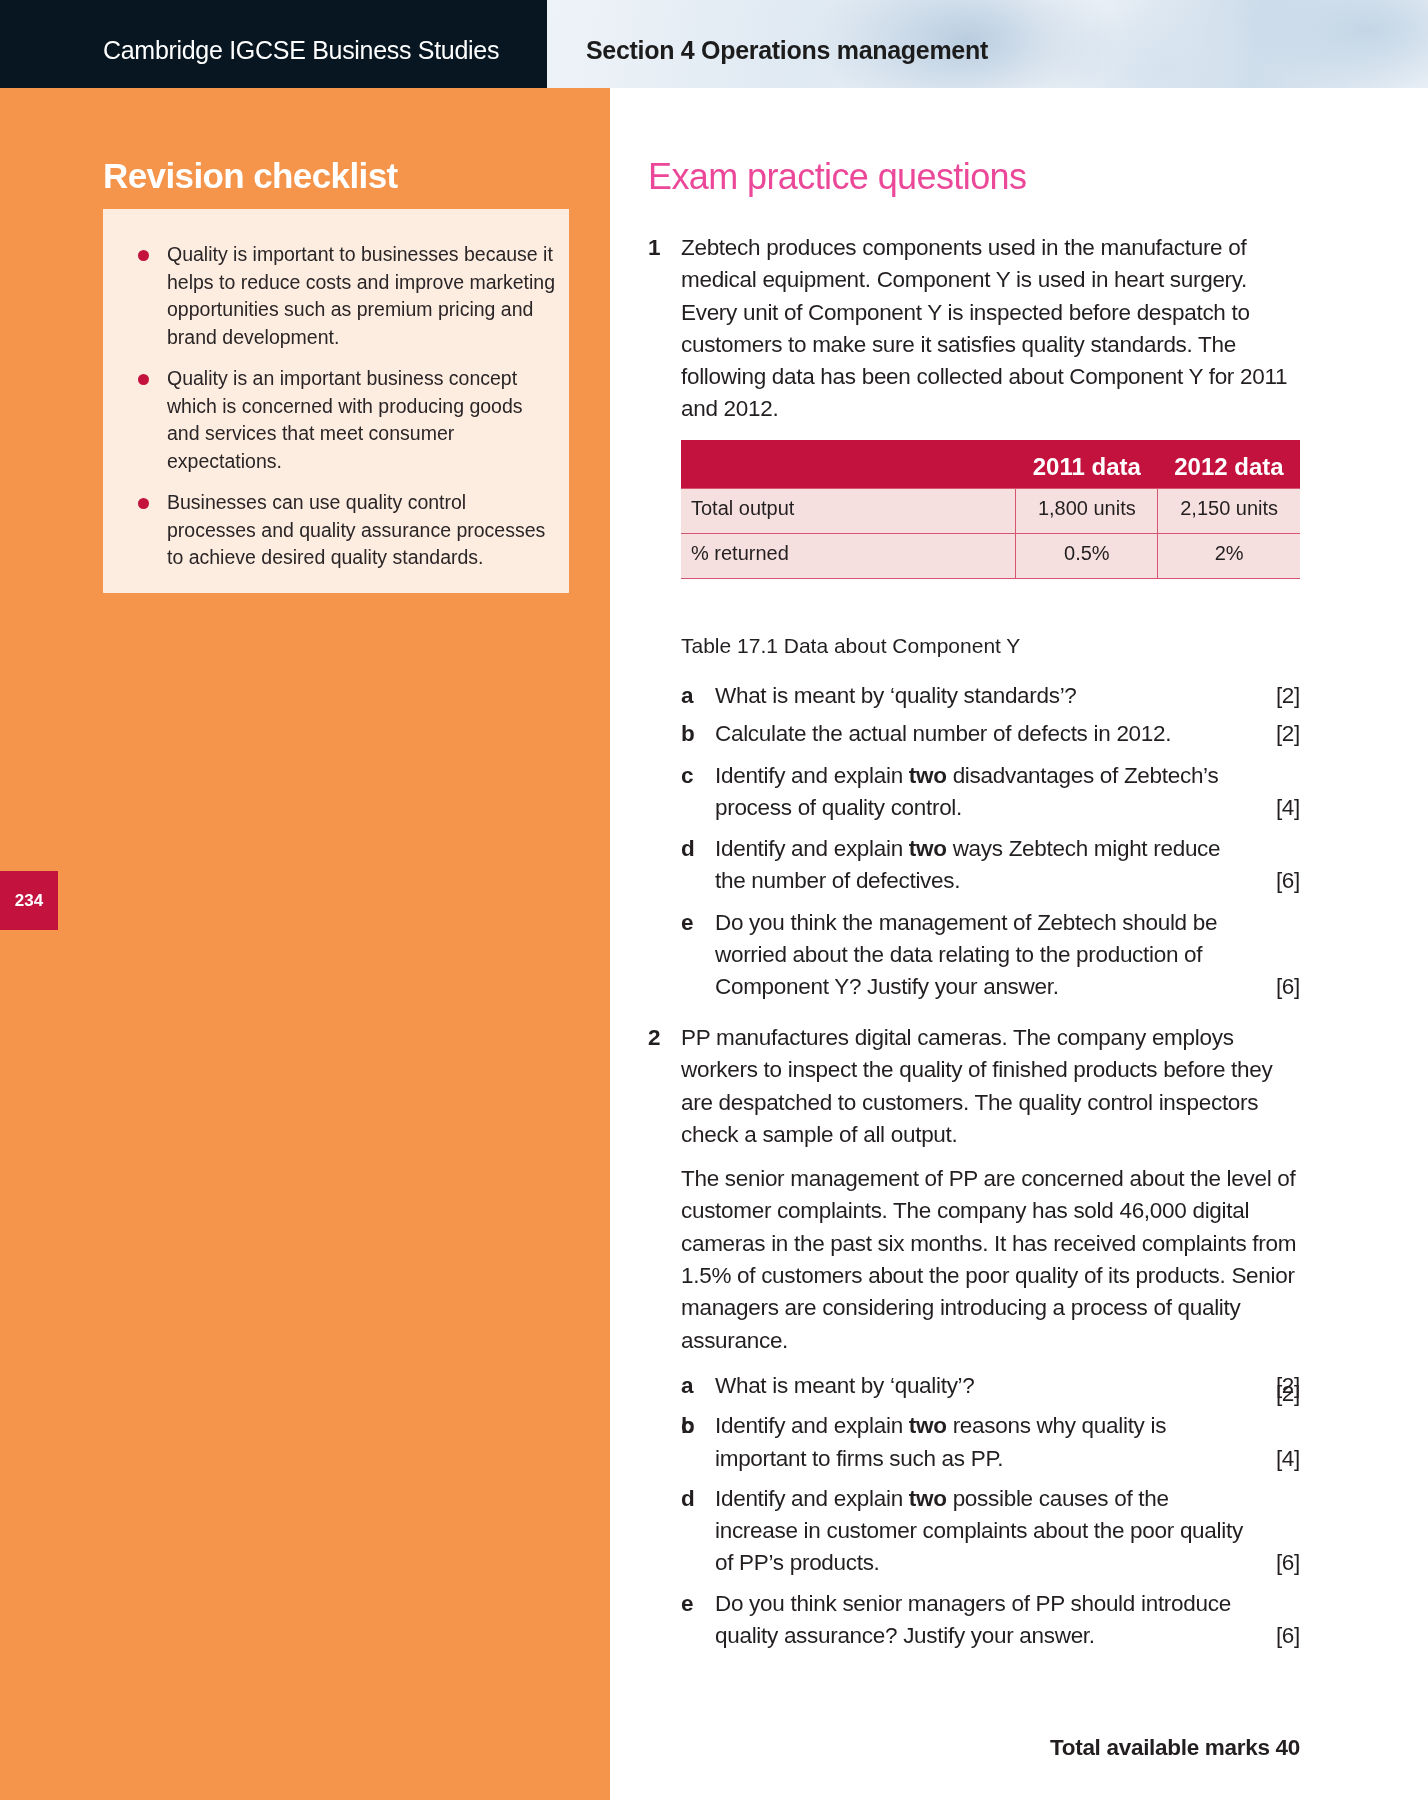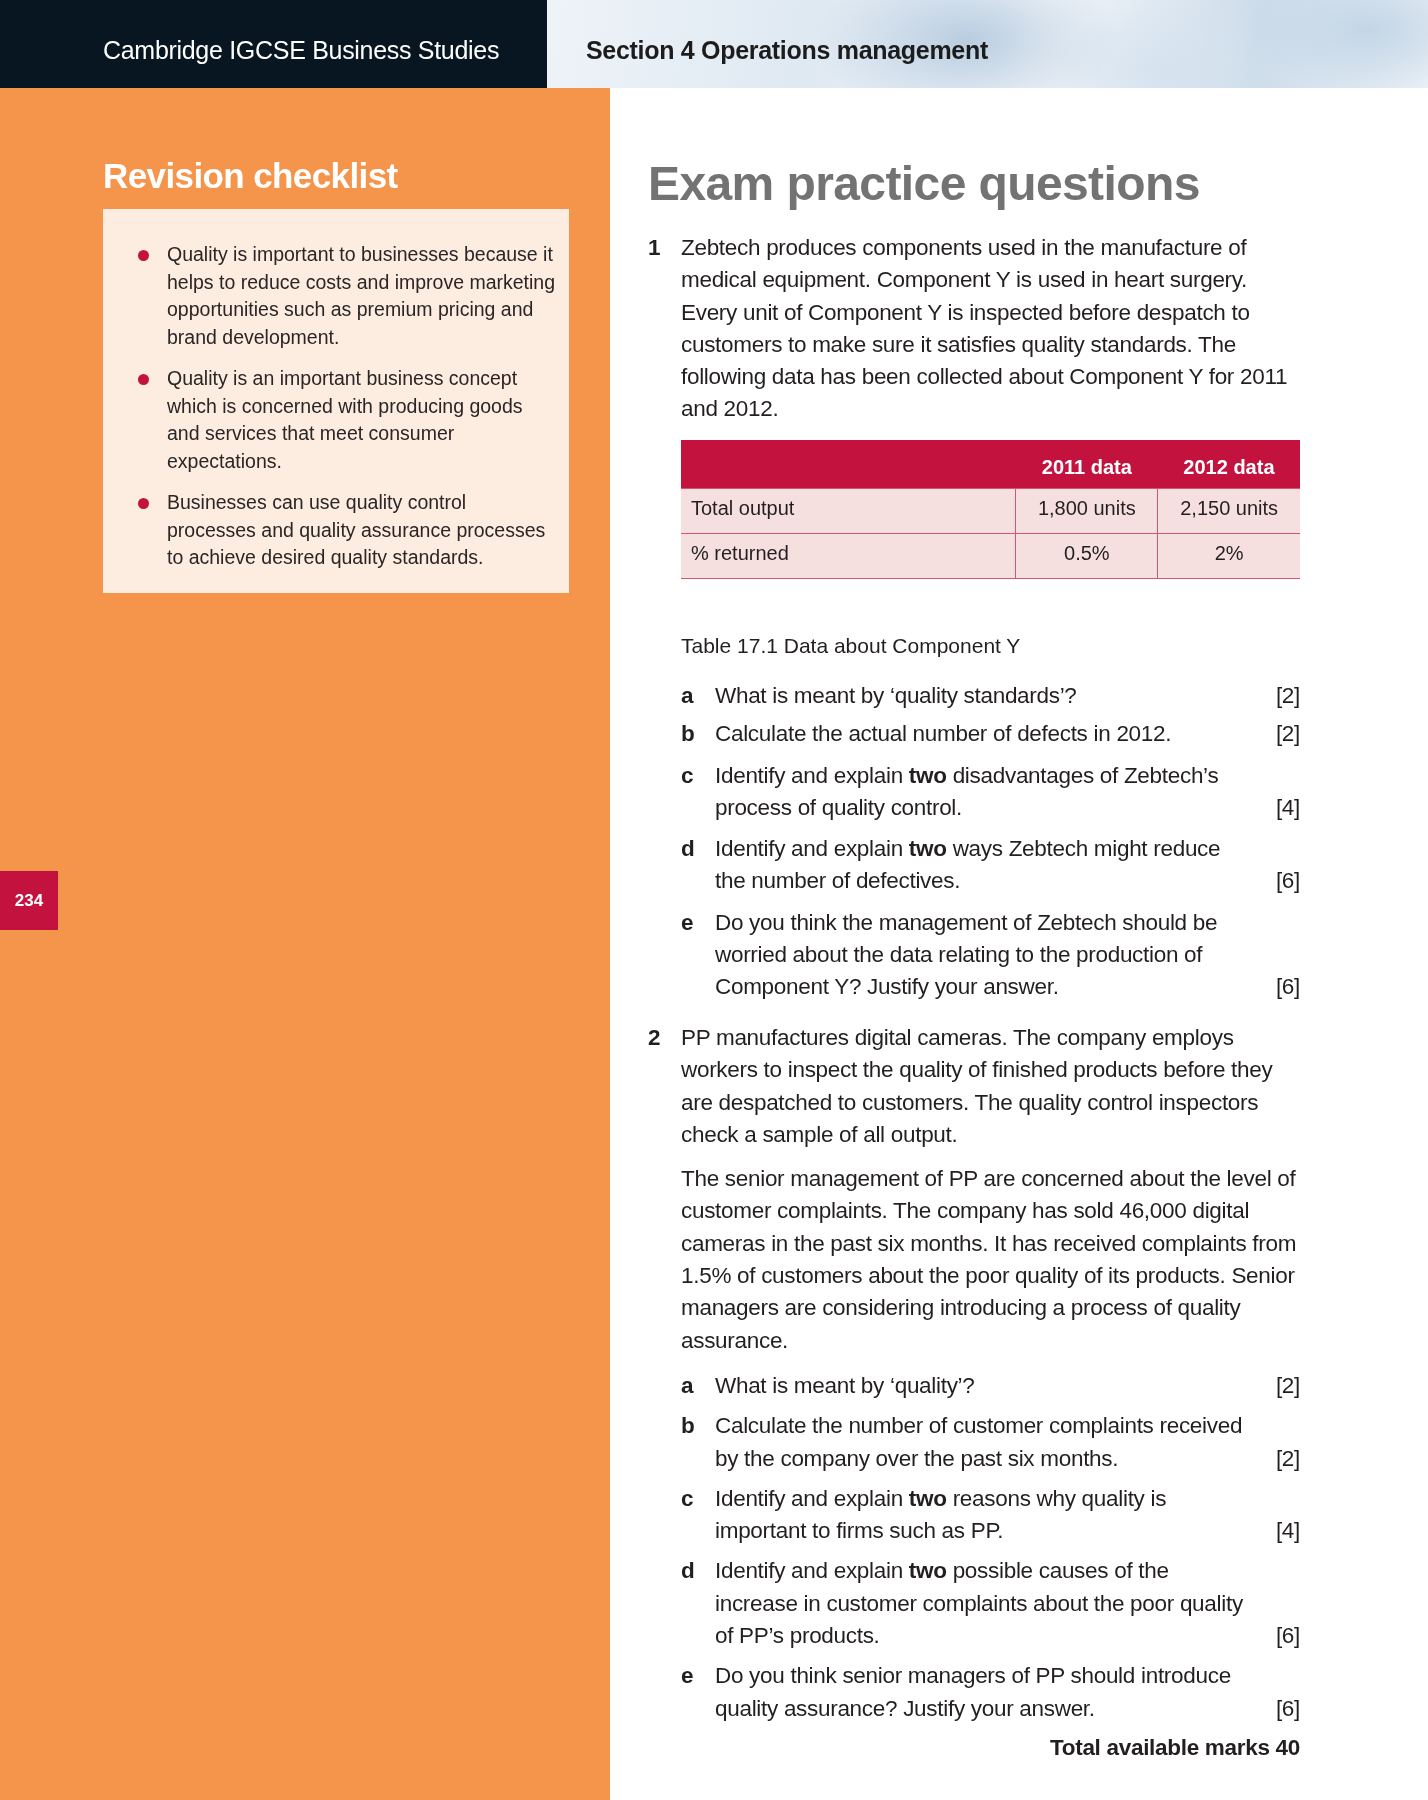--- a/index.html
+++ b/index.html
@@ -50,30 +50,30 @@
     font-size:19.5px; line-height:27.5px; color:#2a2526; }
   .rc-bullet { position:absolute; left:35px; top:9px; width:11px; height:11px; border-radius:50%; background:#c4123f; }
   .page-num {
     position:absolute; left:0; top:871px; width:58px; height:59px;
     background:#c4123f; color:#ffffff; font-size:17px; font-weight:bold;
     display:flex; align-items:center; justify-content:center;
   }
   
   .ex-title {
     position:absolute; left:648px; top:156px;
-    font-size:48px; font-weight:bold; color:#737373; letter-spacing:-0.6px;
+    font-size:36px; font-weight:normal; color:#ec4899; letter-spacing:-0.6px;
   }
   .q { position:absolute; left:648px; width:652px; font-size:22.5px; line-height:32.3px; color:#231f20; letter-spacing:-0.3px; }
   .q-num { position:absolute; left:0; top:0; font-weight:bold; width:30px; }
   .q-body { margin-left:33px; }
   .q-para { margin:0 0 12px 0; }
   
   .tbl { position:absolute; left:681px; top:440px; width:619px; border-collapse:collapse;
     font-size:20px; color:#231f20; }
-  .tbl th { background:#c4123f; color:#fff; font-weight:bold; height:42px; text-align:center; font-size:20px; padding:6px 4px 0 4px; }
+  .tbl th { background:#c4123f; color:#fff; font-weight:bold; height:42px; text-align:center; font-size:24px; padding:6px 4px 0 4px; }
   .tbl td { background:#f6e0df; border-top:1.5px solid #d4556f; border-bottom:1.5px solid #d4556f; height:35px; padding:2px 10px; vertical-align:top; line-height:24px; }
   .tbl td.num { text-align:center; border-left:1.5px solid #d4556f; }
   .tbl td.c0 { width:314px; padding-top:7px;margin-top:44px; }
   .tbl td.c1, .tbl td.c2 { padding-top:7px; }
   .tbl .h1c, .tbl .h2c { width:134px; }
   .caption { position:absolute; left:681px; top:634px; font-size:21px; color:#231f20; }
   
   .subs { position:absolute; left:681px; width:619px; font-size:22.5px; line-height:32.3px; letter-spacing:-0.3px; }
   .sub { position:relative; padding-left:34px; padding-right:48px; margin-bottom:8px; }
   .sub-letter { position:absolute; left:0; top:0; font-weight:bold; }
@@ -178,21 +178,20 @@
 </div>
 
 <div class="subs" style="top:1370px;">
   <div class="sub" style="margin-bottom:8px;">
     <span class="sub-letter">a</span>
     <span>What is meant by ‘quality’?</span>
     <span class="sub-mark">[2]</span>
   </div>
   <div class="sub" style="margin-bottom:8px;">
     <span class="sub-letter">b</span>
-    <span>Calculate the number of customer complaints received by the company over the past six months.</span>
     <span class="sub-mark">[2]</span>
   </div>
   <div class="sub" style="margin-bottom:8px;">
     <span class="sub-letter">c</span>
     <span>Identify and explain </span><b>two</b><span> reasons why quality is important to firms such as PP.</span>
     <span class="sub-mark">[4]</span>
   </div>
   <div class="sub" style="margin-bottom:8px;">
     <span class="sub-letter">d</span>
     <span>Identify and explain </span><b>two</b><span> possible causes of the increase in customer complaints about the poor quality of PP’s products.</span>

